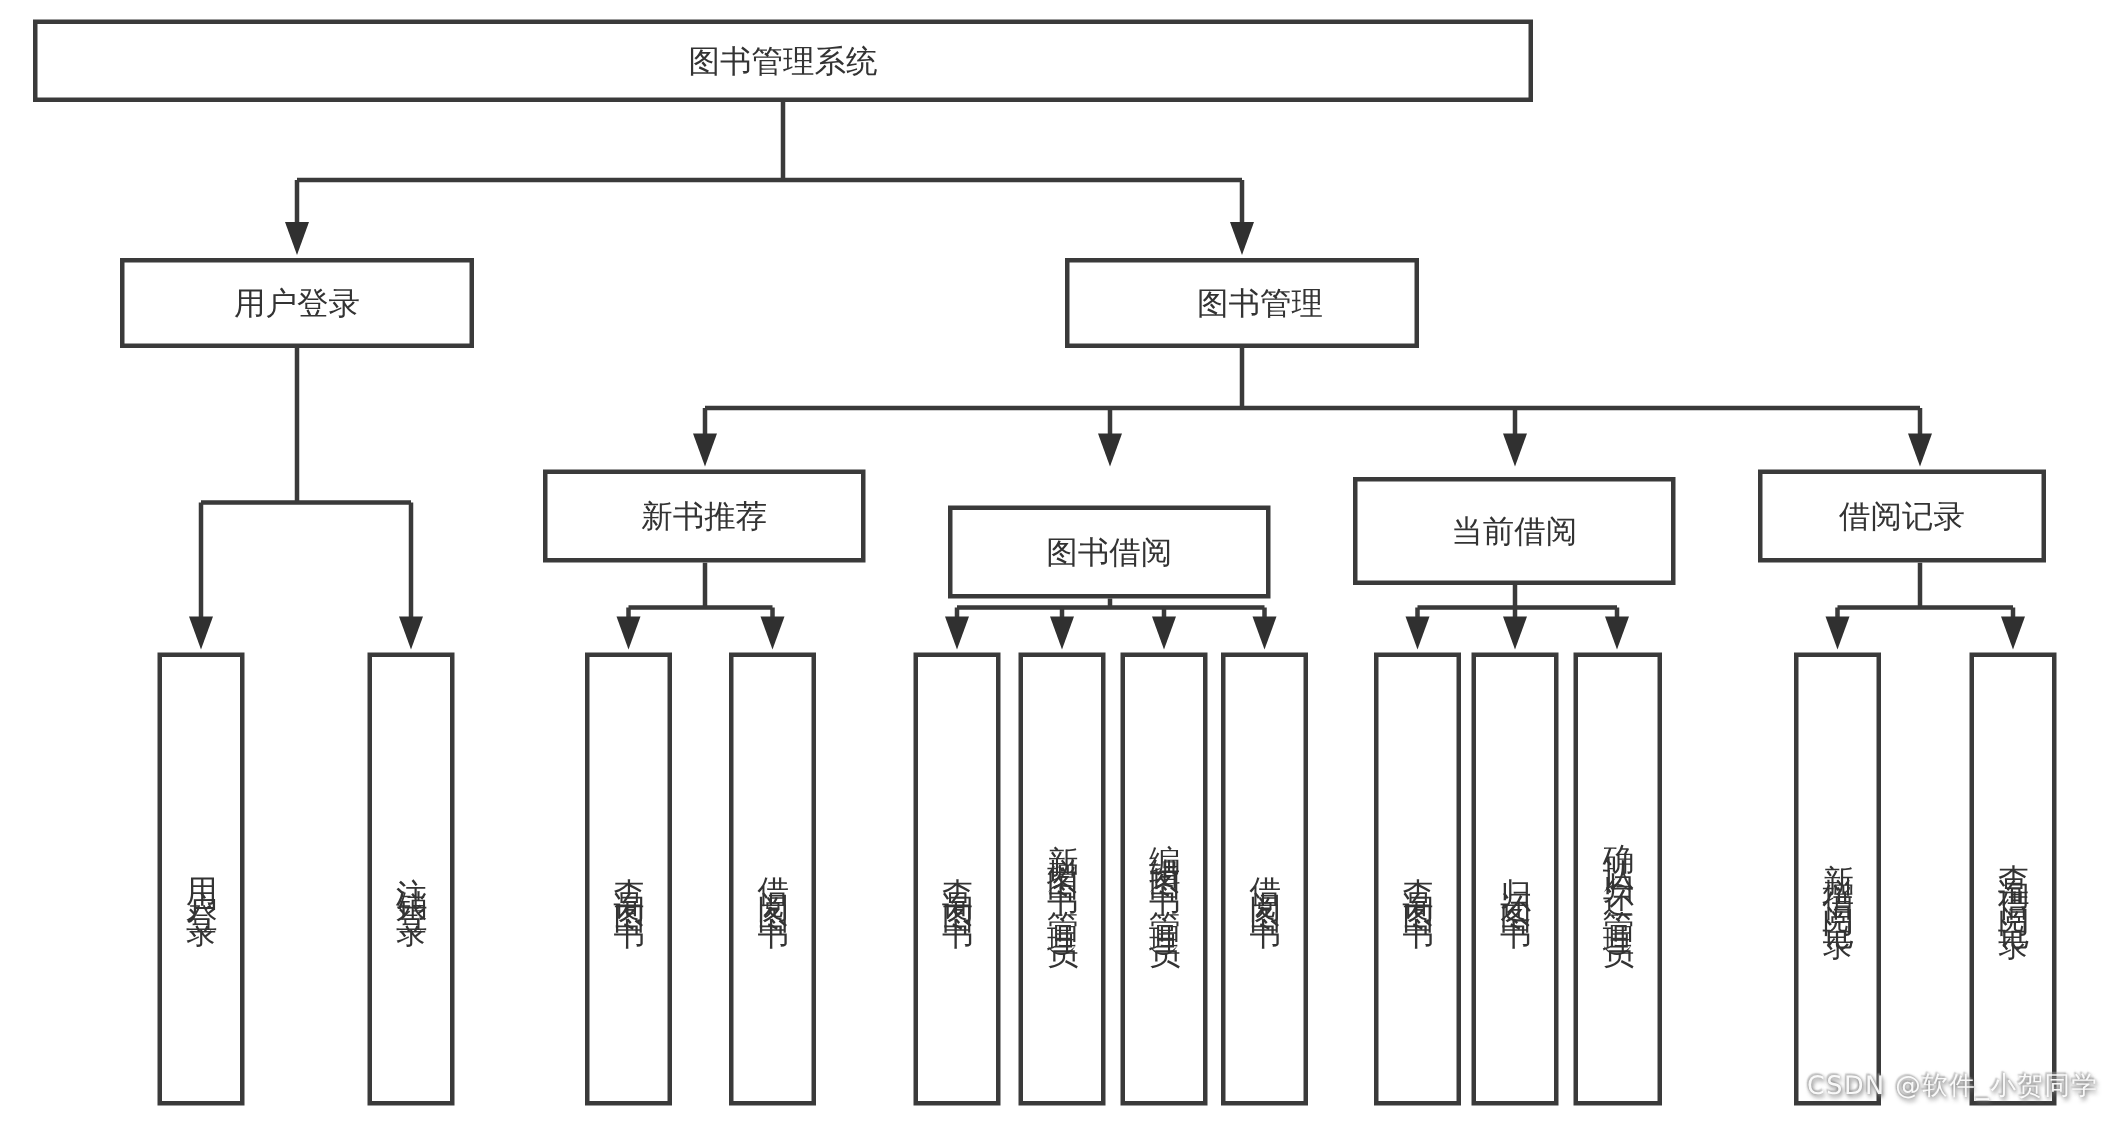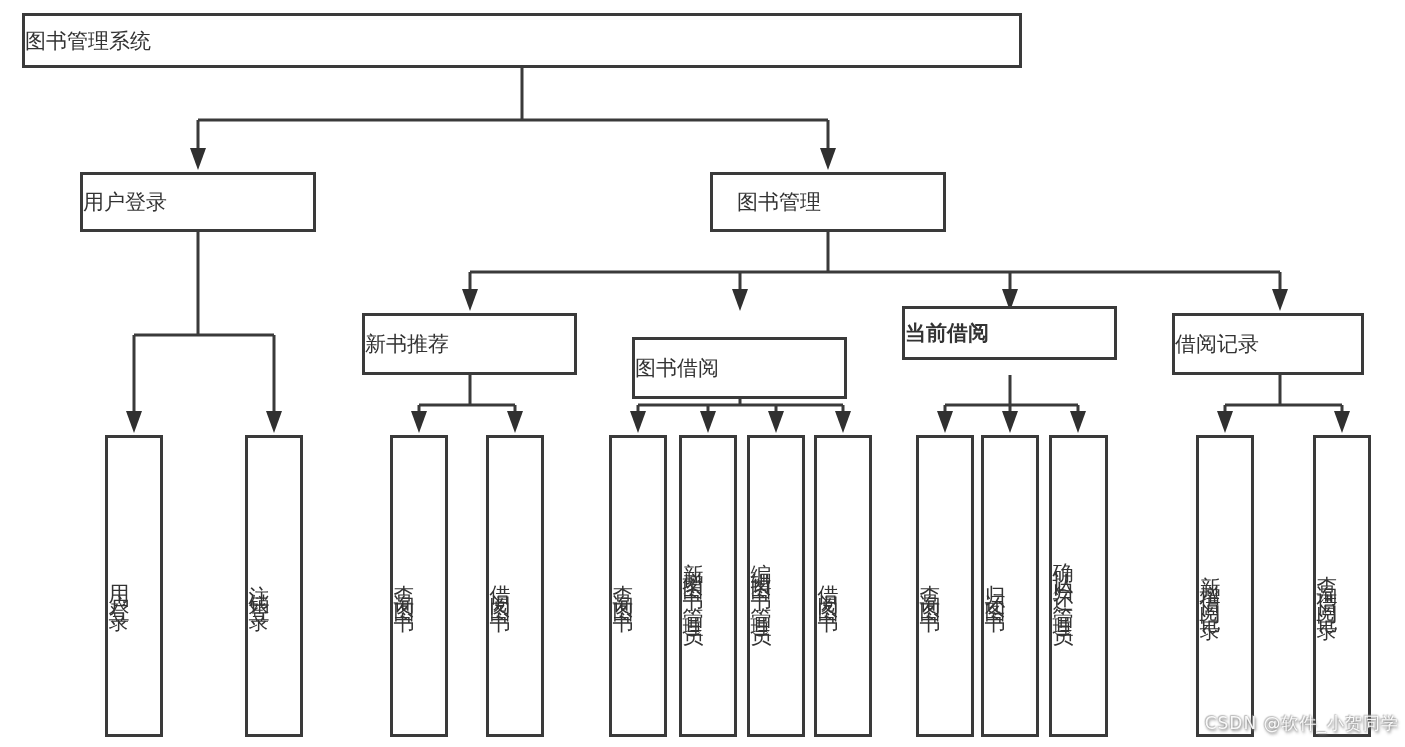--- a/index.html
+++ b/index.html
@@ -16,21 +16,21 @@
     left: 0; top: 0;
     width: 1405px; height: 747px;
   }
   .node {
     position: absolute;
     box-sizing: border-box;
     border: 3px solid #3a3a3a;
     background: #ffffff;
     display: flex;
     align-items: center;
-    justify-content: flex-start;
+    justify-content: center;
     color: #333333;
   }
   .hlabel {
     font-size: 21px;
     color: #333333;
     white-space: nowrap;
   }
   .vtext {
     writing-mode: vertical-lr;
     text-orientation: mixed;
@@ -109,21 +109,21 @@
   <div class="node" style="left:710px; top:172px; width:236px; height:60px;padding-left:24px;">
     <span class="hlabel">图书管理</span>
   </div>
 
   <div class="node" style="left:362px; top:313px; width:215px; height:62px;">
     <span class="hlabel">新书推荐</span>
   </div>
   <div class="node" style="left:632px; top:313px; width:215px; height:62px;margin-top:24px;">
     <span class="hlabel">图书借阅</span>
   </div>
-  <div class="node" style="left:902px; top:306px; width:215px; height:54px;font-weight:bold;">
+  <div class="node" style="left:902px; top:318px; width:215px; height:72px;">
     <span class="hlabel">当前借阅</span>
   </div>
   <div class="node" style="left:1172px; top:313px; width:192px; height:62px;">
     <span class="hlabel">借阅记录</span>
   </div>
 
   <div class="node" style="left:105px; top:435px; width:58px; height:302px;">
     <span class="vtext">用户登录</span>
   </div>
   <div class="node" style="left:245px; top:435px; width:58px; height:302px;">

